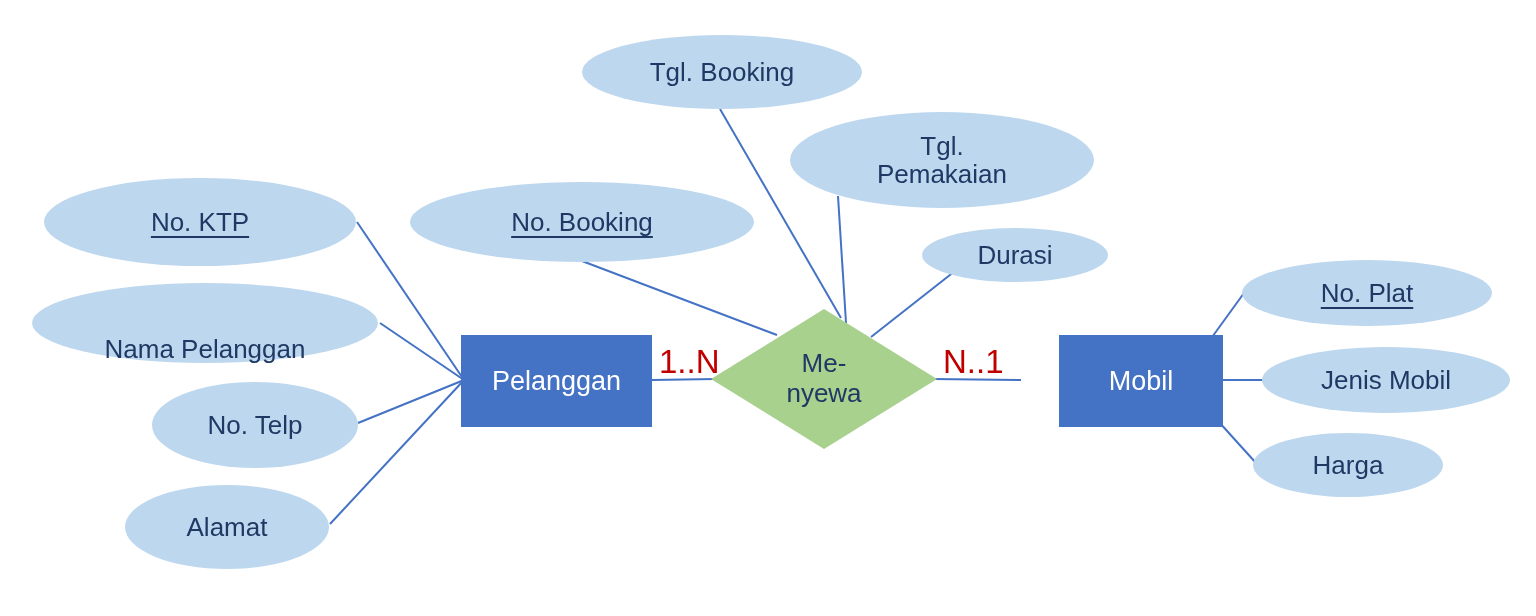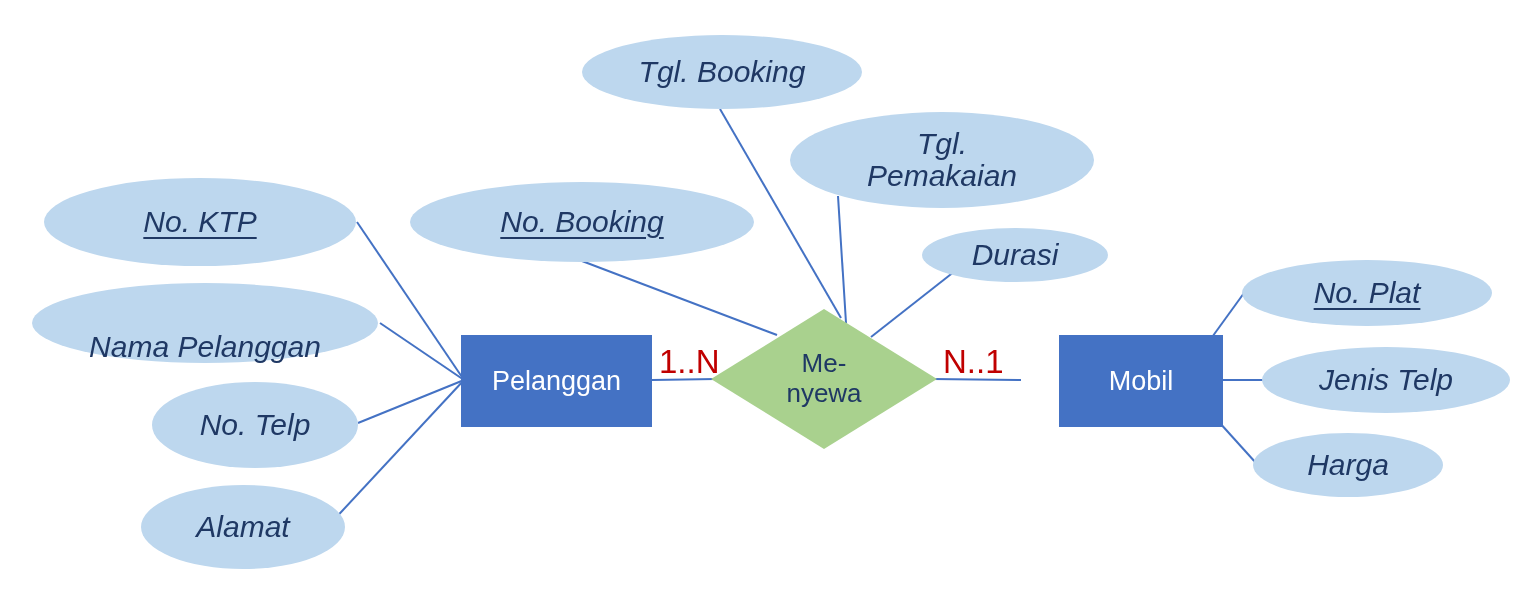--- a/index.html
+++ b/index.html
@@ -25,23 +25,22 @@
   .node{
     position:absolute;z-index:1;
     display:flex;align-items:center;justify-content:center;
     text-align:center;
     color:var(--attribute-text);
     box-sizing:border-box;
   }
   .ellipse{
     background:var(--attribute-fill);
     border-radius:50%;
-    font-size:30px;
+    font-size:26px;
     line-height:1.08;
-    font-style:italic;
   }
   .ellipse.key .attr-label{
     text-decoration:underline;
     text-decoration-thickness:2px;
     text-underline-offset:5px;
   }
   .entity{
     background:var(--entity-fill);
     color:var(--entity-text);
     font-size:27px;
@@ -90,42 +89,42 @@
 
   <div class="node ellipse key" style="left:44px;top:178px;width:312px;height:88px;">
     <span class="attr-label">No. KTP</span>
   </div>
   <div class="node ellipse" style="left:32px;top:283px;width:346px;height:80px;align-items:flex-end;">
     <span class="attr-label">Nama Pelanggan</span>
   </div>
   <div class="node ellipse" style="left:152px;top:382px;width:206px;height:86px;">
     <span class="attr-label">No. Telp</span>
   </div>
-  <div class="node ellipse" style="left:141px;top:485px;width:204px;height:84px;">
+  <div class="node ellipse" style="left:125px;top:485px;width:204px;height:84px;">
     <span class="attr-label">Alamat</span>
   </div>
 
   <div class="node ellipse key" style="left:410px;top:182px;width:344px;height:80px;">
     <span class="attr-label">No. Booking</span>
   </div>
   <div class="node ellipse" style="left:582px;top:35px;width:280px;height:74px;">
     <span class="attr-label">Tgl. Booking</span>
   </div>
   <div class="node ellipse" style="left:790px;top:112px;width:304px;height:96px;">
     <span class="attr-label wrap-narrow">Tgl. Pemakaian</span>
   </div>
   <div class="node ellipse" style="left:922px;top:228px;width:186px;height:54px;">
     <span class="attr-label">Durasi</span>
   </div>
 
   <div class="node ellipse key" style="left:1242px;top:260px;width:250px;height:66px;">
     <span class="attr-label">No. Plat</span>
   </div>
   <div class="node ellipse" style="left:1262px;top:347px;width:248px;height:66px;">
-    <span class="attr-label">Jenis Telp</span>
+    <span class="attr-label">Jenis Mobil</span>
   </div>
   <div class="node ellipse" style="left:1253px;top:433px;width:190px;height:64px;">
     <span class="attr-label">Harga</span>
   </div>
 
   <div class="node entity" style="left:461px;top:335px;width:191px;height:92px;">
     <span>Pelanggan</span>
   </div>
   <div class="node entity" style="left:1019px;top:335px;width:164px;height:92px;margin-left:40px;">
     <span>Mobil</span>

